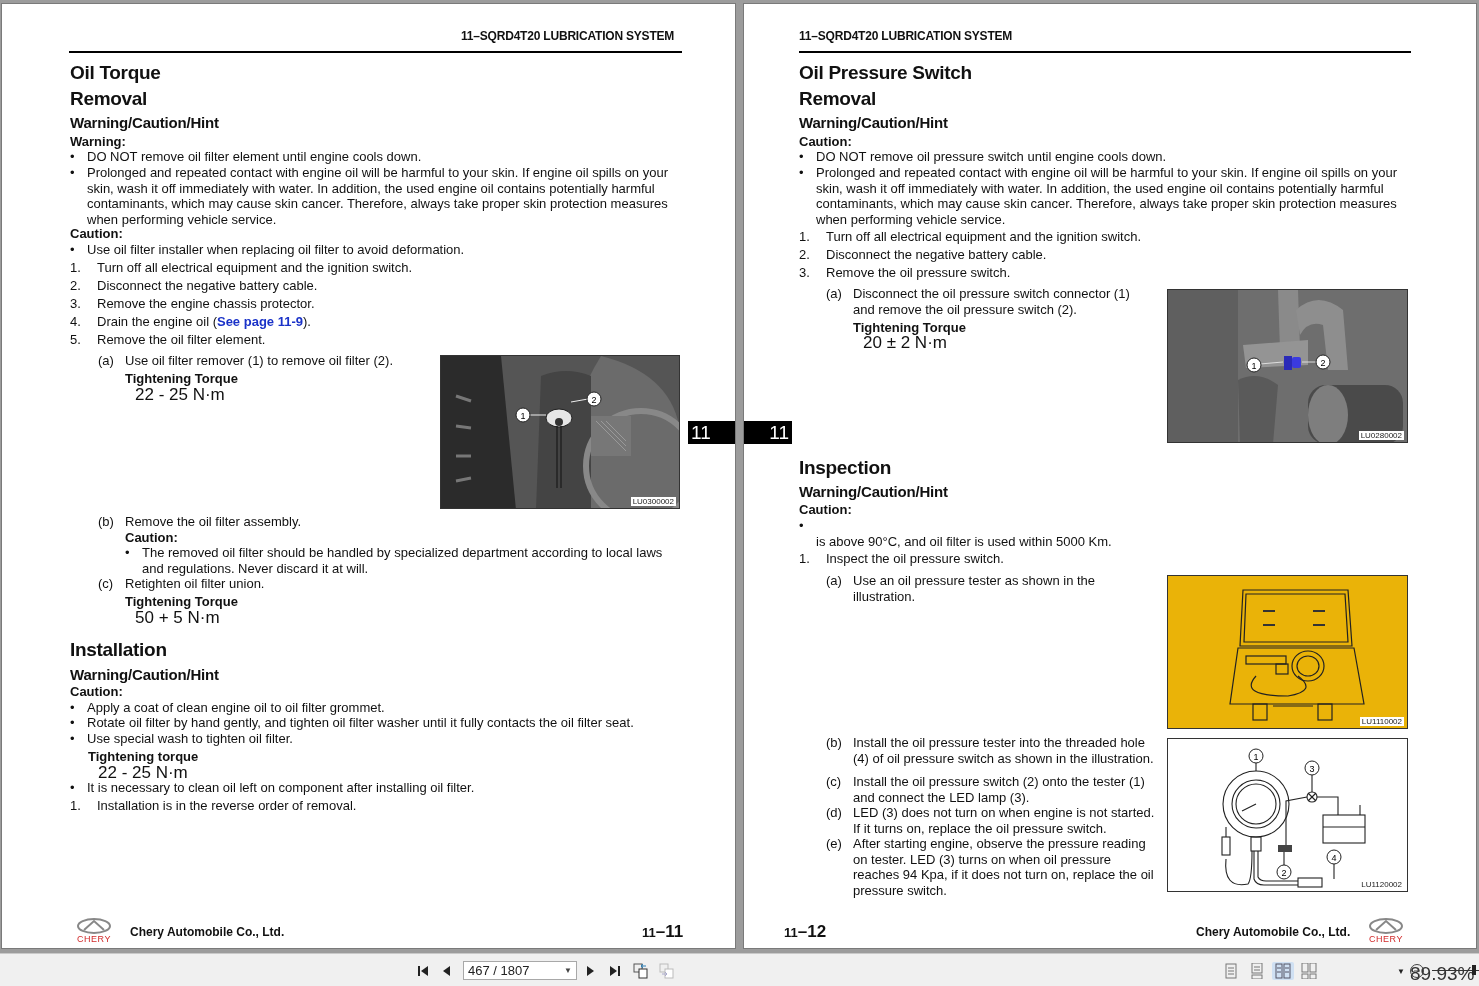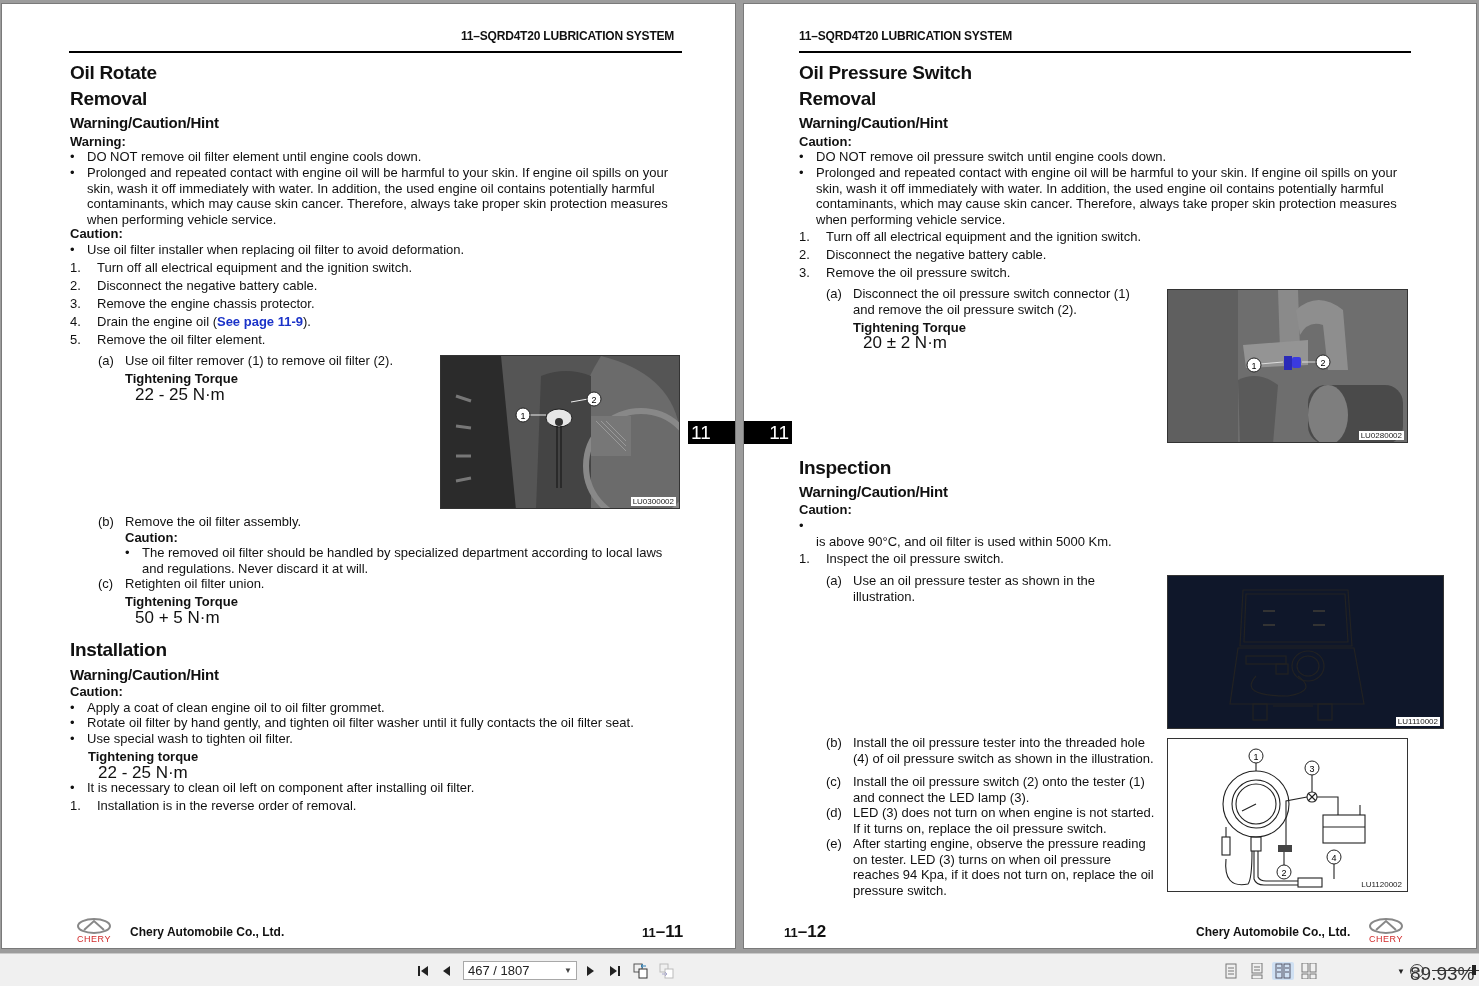--- a/index.html
+++ b/index.html
@@ -39,21 +39,21 @@
 </style>
 </head>
 <body>
 
 <div class="viewer">
 
   <div class="page left">
     <div class="hdr" style="left:459px;">11–SQRD4T20 LUBRICATION SYSTEM</div>
     <div class="rule" style="left:67px;width:613px;"></div>
 
-    <div class="h1" style="left:68px;top:58px;">Oil Rotate</div>
+    <div class="h1" style="left:68px;top:58px;">Oil Torque</div>
     <div class="h1" style="left:68px;top:84px;">Removal</div>
     <div class="h3" style="left:68px;top:110px;">Warning/Caution/Hint</div>
     <div class="lbl" style="left:68px;top:130px;">Warning:</div>
 
     <div class="bul" style="left:68px;top:145px;width:620px;">
       <span class="dot">•</span>
         <span class="txt">DO NOT remove oil filter element until engine cools down.</span>
     </div>
     <div class="bul" style="left:68px;top:161px;width:620px;">
       <span class="dot">•</span>
@@ -254,21 +254,21 @@
     <div class="num" style="left:55px;top:547px;width:620px;">
         <span class="n">1.</span>
         <span class="txt" style="left:27px;">Inspect the oil pressure switch.</span>
       </div>
 
     <div class="num" style="left:82px;top:569px;width:330px;">
         <span class="n">(a)</span>
         <span class="txt" style="left:27px;white-space:nowrap;"><span>Use an oil pressure tester as shown in the</span><br><span>illustration.</span></span>
       </div>
 
-    <div class="fig" style="left:423px;top:571px;width:277px;height:154px;background:#0f172a;">
+    <div class="fig" style="left:423px;top:571px;width:241px;height:154px;background:#eab308;">
       <svg width="241" height="154" viewBox="0 0 241 154">
         <g fill="none" stroke="#222" stroke-width="1.2">
           <path d="M75 14 L180 14 L184 70 L72 70 Z"></path>
           <path d="M78 18 L177 18 L180 66 L76 66 Z"></path>
           <path d="M70 72 L186 72 L196 128 L62 128 Z"></path>
           <ellipse cx="140" cy="90" rx="16" ry="15"></ellipse>
           <ellipse cx="140" cy="90" rx="11" ry="10"></ellipse>
           <path d="M88 100 Q70 120 120 120 Q150 115 130 100"></path>
           <rect x="78" y="80" width="40" height="8"></rect>
           <rect x="108" y="88" width="12" height="10"></rect>

